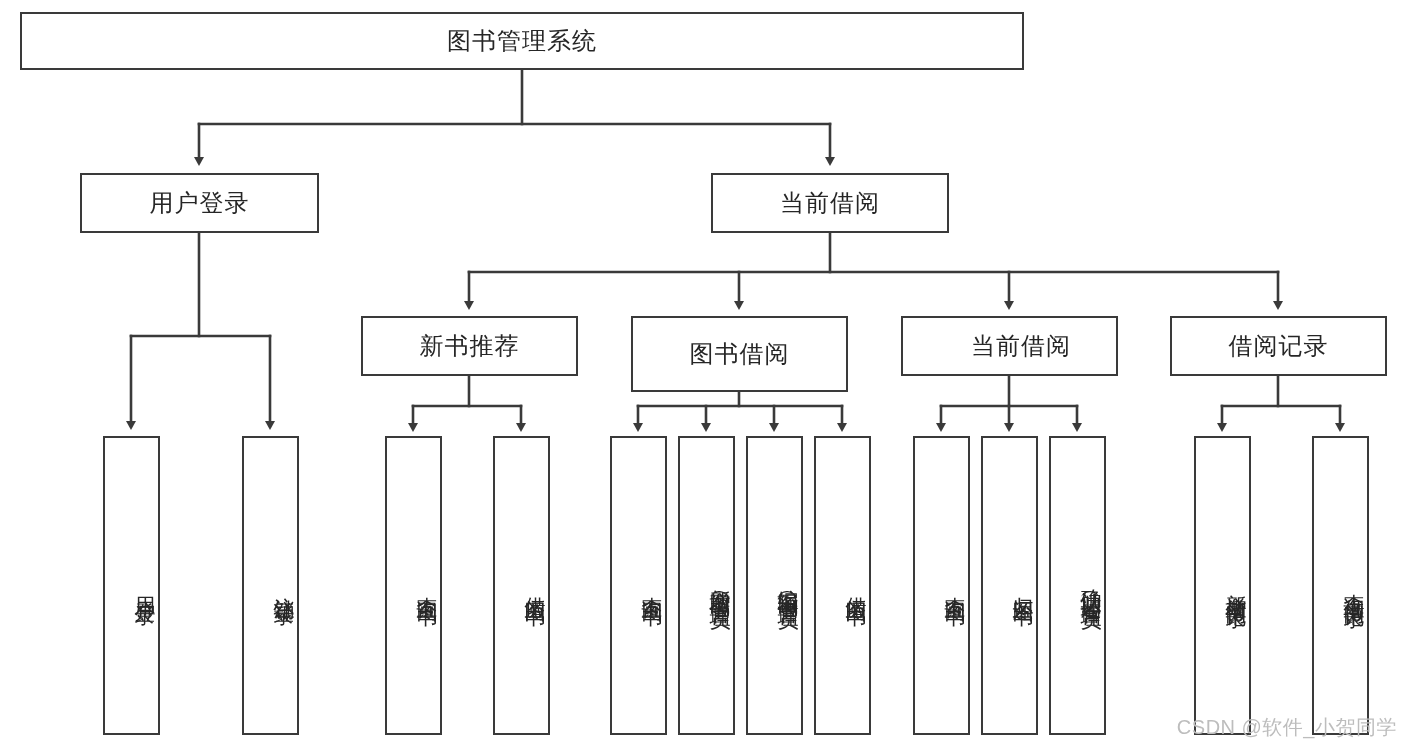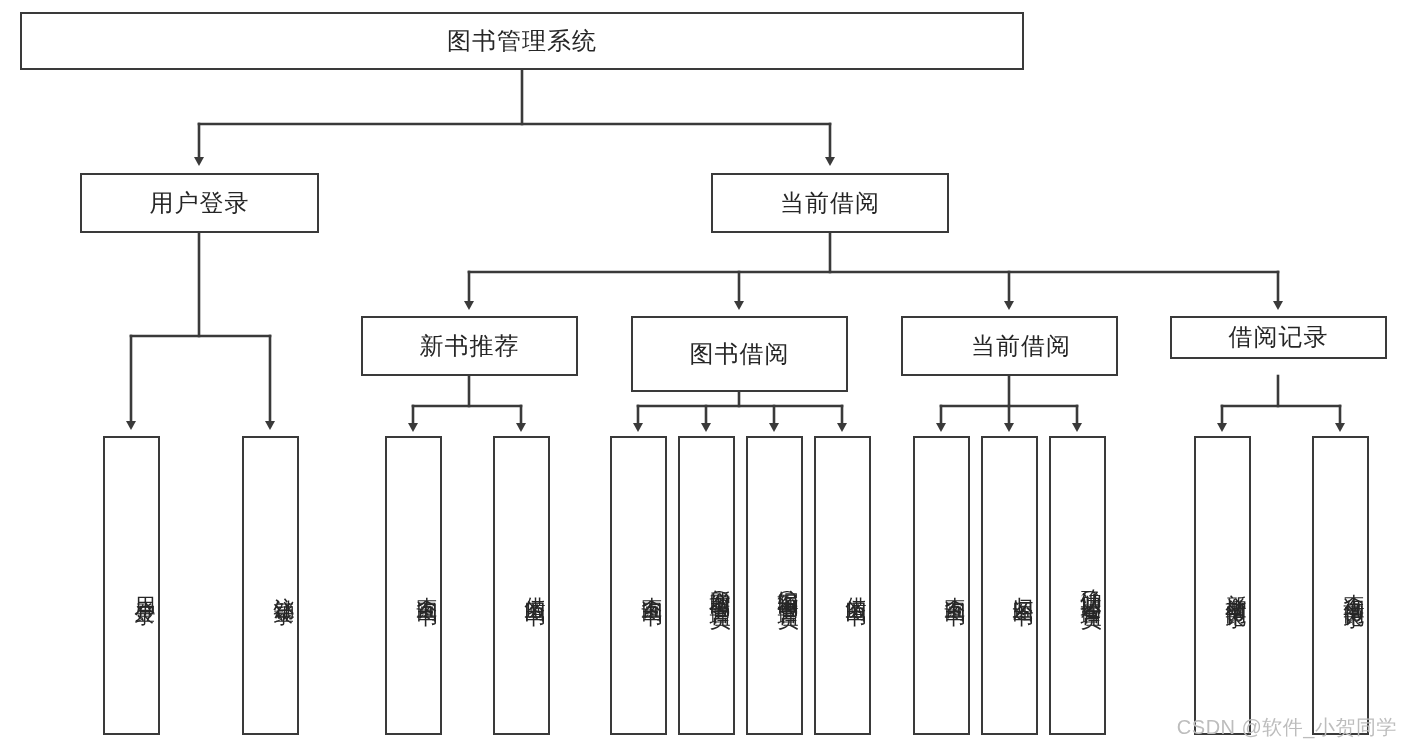--- a/index.html
+++ b/index.html
@@ -137,21 +137,21 @@
 
   <div class="node horiz" style="left:361px; top:316px; width:217px; height:60px;">
     <span>新书推荐</span>
   </div>
   <div class="node horiz" style="left:631px; top:316px; width:217px; height:76px;">
     <span>图书借阅</span>
   </div>
   <div class="node horiz" style="left:901px; top:316px; width:217px; height:60px;padding-left:23px;">
     <span>当前借阅</span>
   </div>
-  <div class="node horiz" style="left:1170px; top:316px; width:217px; height:43px;">
+  <div class="node horiz" style="left:1170px; top:316px; width:217px; height:60px;">
     <span>借阅记录</span>
   </div>
 
   <div class="node vert" style="left:103px; top:436px; width:57px; height:299px;">
     <span class="vlabel">用户登录</span>
   </div>
   <div class="node vert" style="left:242px; top:436px; width:57px; height:299px;">
     <span class="vlabel">注销登录</span>
   </div>
 

